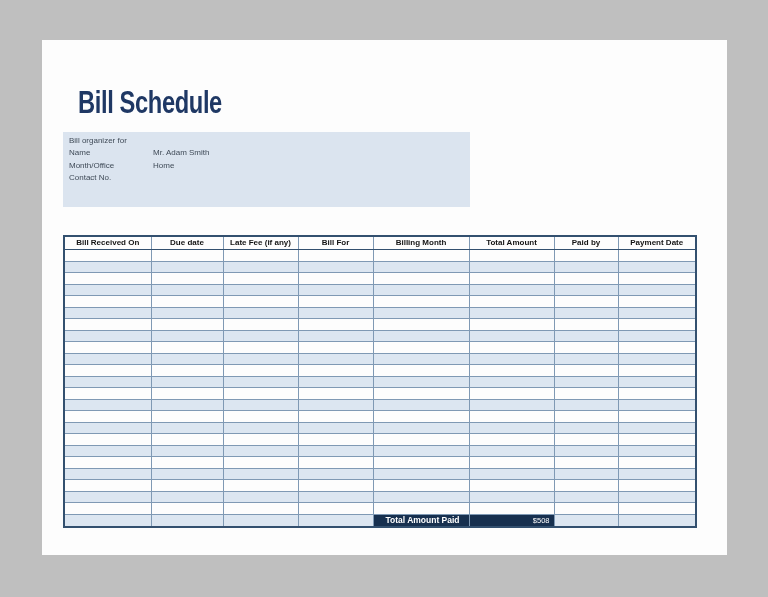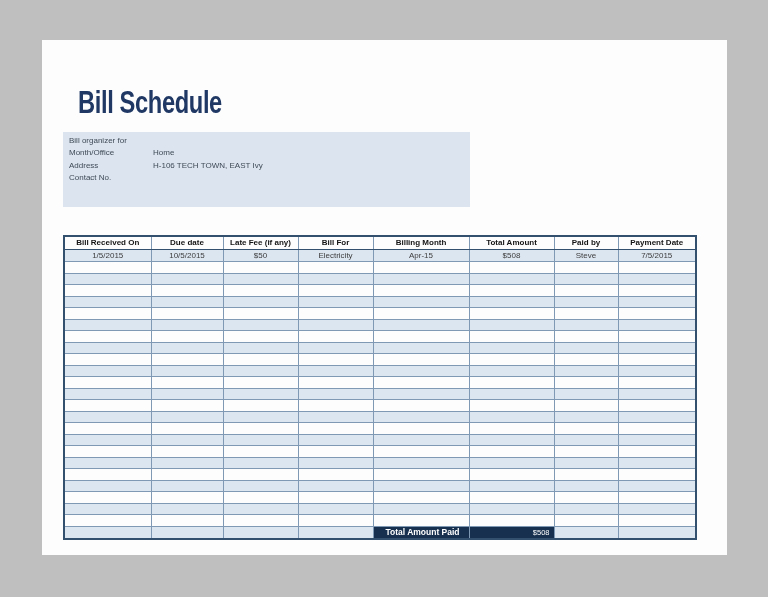--- a/index.html
+++ b/index.html
@@ -70,26 +70,26 @@
 
 <div class="paper">
 
   <div class="doc-title">Bill Schedule</div>
 
   <div class="info-panel">
     <div class="info-row">
       <span class="info-label">Bill organizer for</span>
     </div>
     <div class="info-row">
+      <span class="info-label">Name</span>
+      <span class="info-value">Mr. Adam Smith</span>
+    </div>
+    <div class="info-row">
       <span class="info-label">Month/Office</span>
       <span class="info-value">Home</span>
-    </div>
-    <div class="info-row">
-      <span class="info-label">Address</span>
-      <span class="info-value">H-106 TECH TOWN, EAST Ivy</span>
     </div>
     <div class="info-row">
       <span class="info-label">Contact No.</span>
     </div>
   </div>
 
   <table class="bill-table">
     <colgroup>
       <col style="width:87px">
         <col style="width:72px">
@@ -106,30 +106,20 @@
           <th>Due date</th>
           <th>Late Fee (if any)</th>
           <th>Bill For</th>
           <th>Billing Month</th>
           <th>Total Amount</th>
           <th>Paid by</th>
           <th>Payment Date</th>
         </tr>
     </thead>
     <tbody id="table-body">
-        <tr class="alt">
-          <td>1/5/2015</td>
-          <td>10/5/2015</td>
-          <td>$50</td>
-          <td>Electricity</td>
-          <td>Apr-15</td>
-          <td>$508</td>
-          <td>Steve</td>
-          <td>7/5/2015</td>
-        </tr>
         <tr>
           <td></td>
           <td></td>
           <td></td>
           <td></td>
           <td></td>
           <td></td>
           <td></td>
           <td></td>
         </tr>

